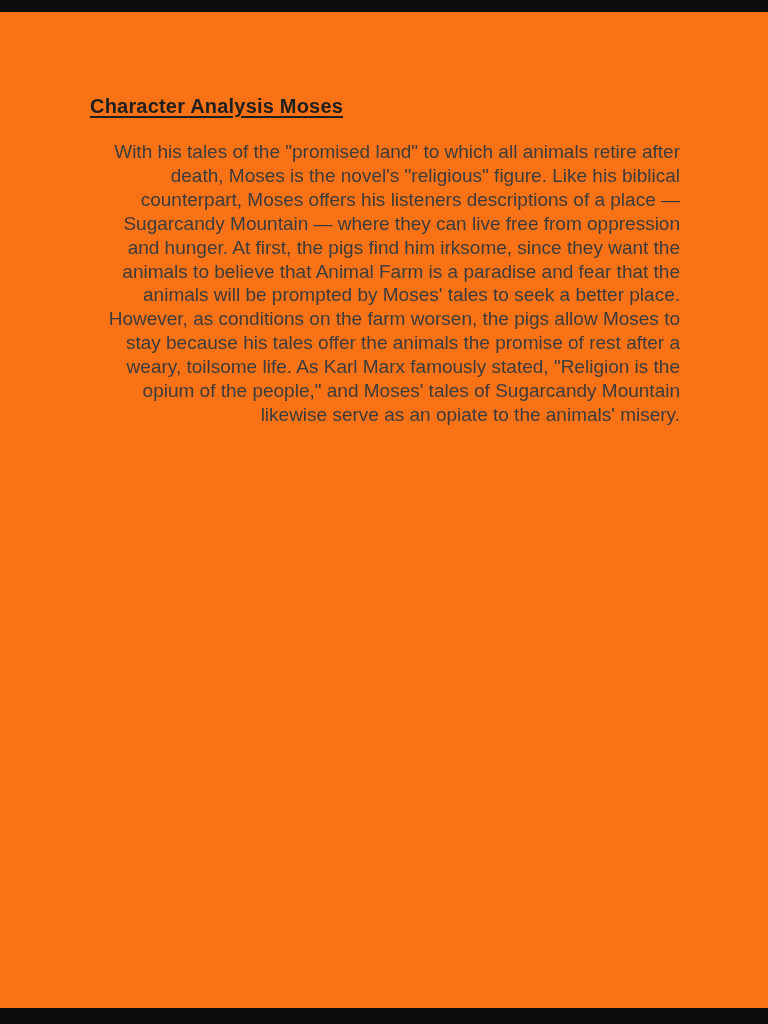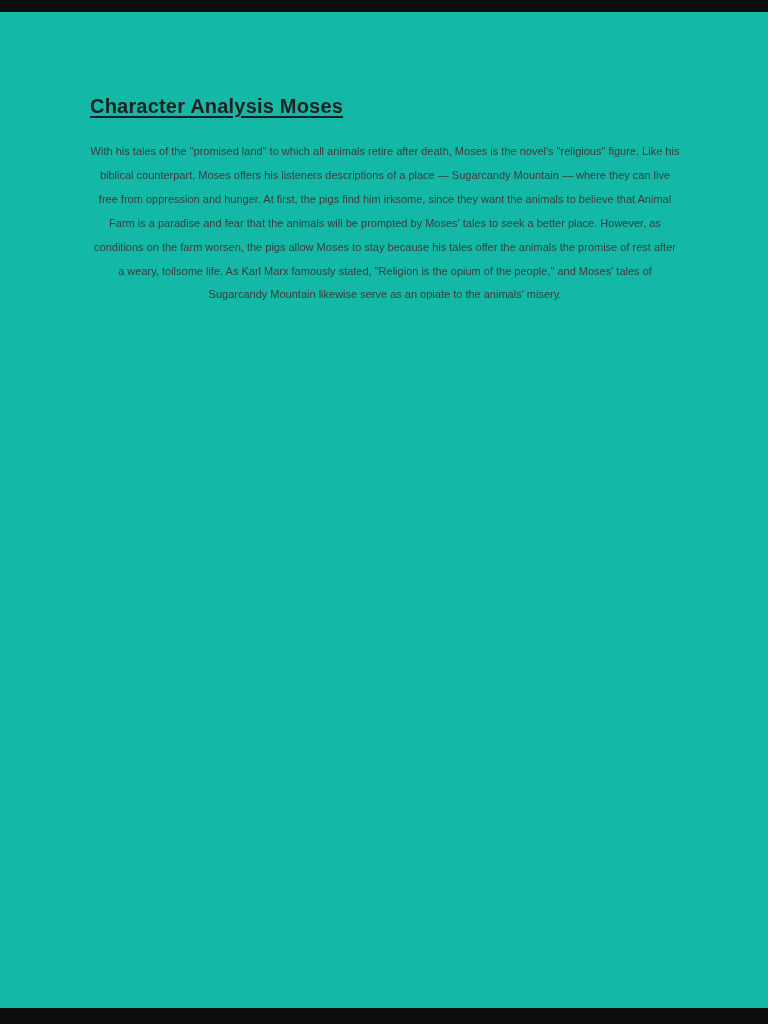--- a/index.html
+++ b/index.html
@@ -27,40 +27,40 @@
   .viewer-bar.bottom {
     bottom: 0;
     height: 16px;
   }
   .doc-page {
     position: absolute;
     top: 12px;
     left: 0;
     width: 768px;
     height: 996px;
-    background: #14b8a6;
+    background: #f97316;
     box-sizing: border-box;
     padding: 83px 90px 0 90px;
   }
   .doc-title {
     font-size: 20px;
     font-weight: bold;
     color: #1f1f1f;
     text-decoration: underline;
     text-underline-offset: 3px;
     margin: 0 0 22px 0;
     letter-spacing: 0.2px;
   }
   .doc-body {
     width: 590px;
-    font-size: 11px;
+    font-size: 19px;
     line-height: 23.9px;
     color: #3c3c3c;
     margin: 0;
-    text-align: center;
+    text-align: right;
   }
 </style>
 </head>
 <body>
 
 <div class="viewer-bar top"></div>
 
 <div class="doc-page">
 
   <h1 class="doc-title">Character Analysis Moses</h1>

